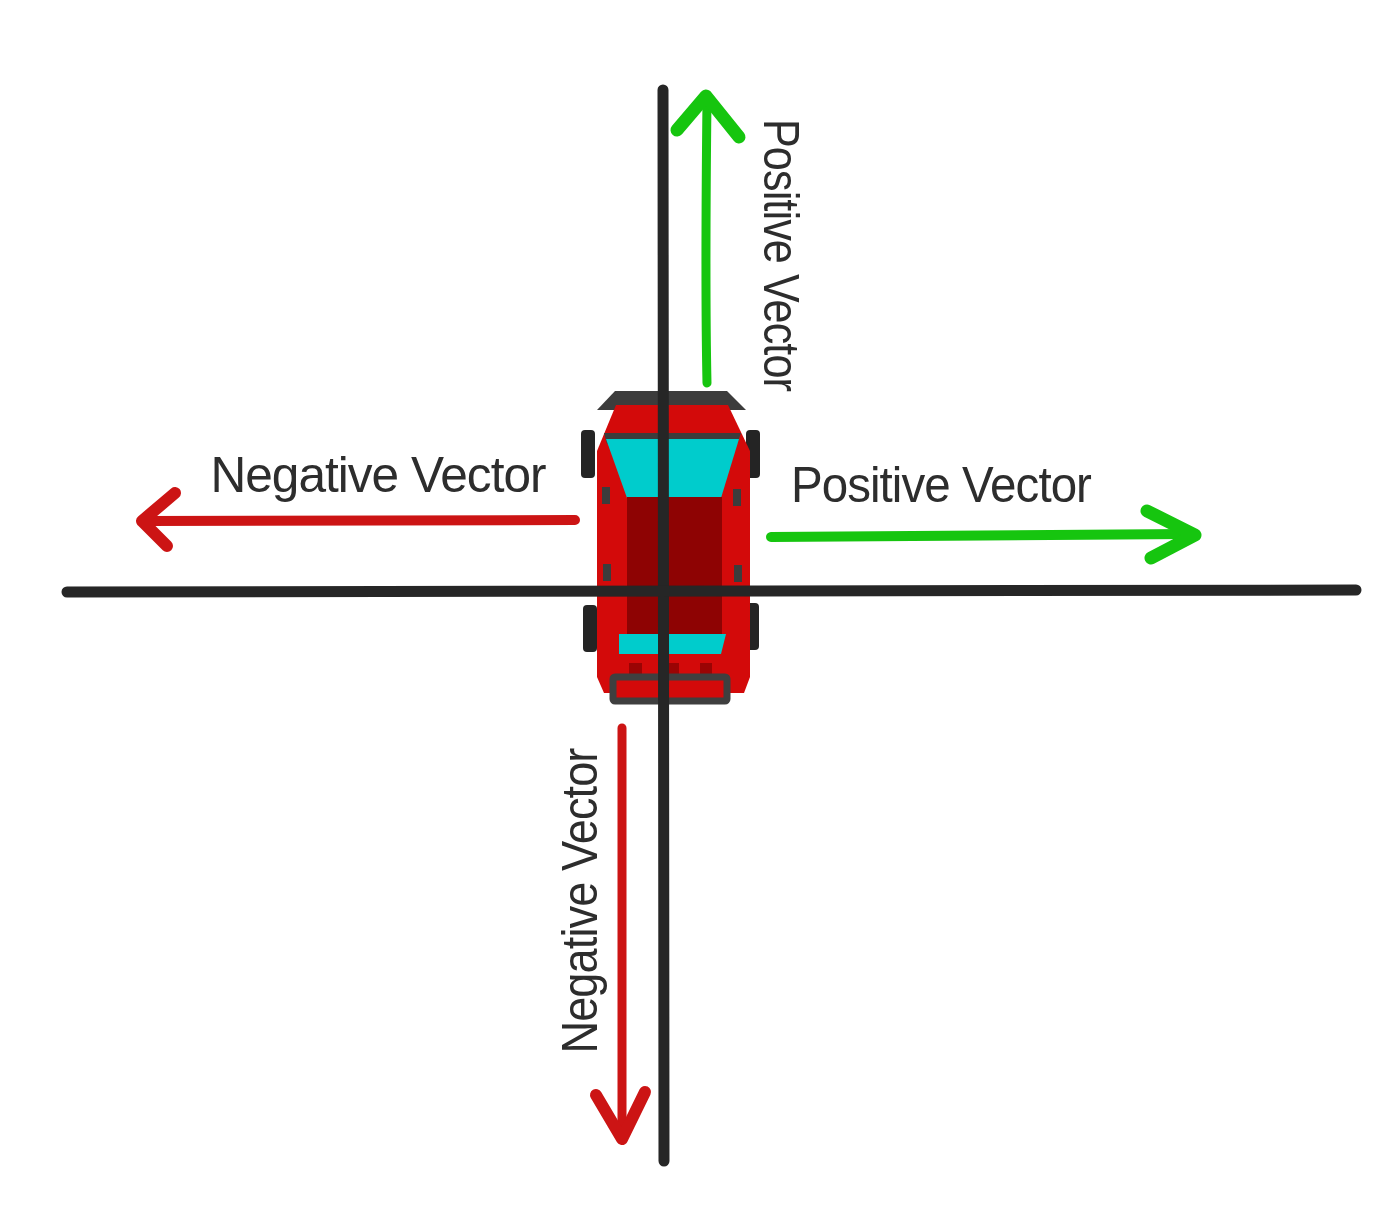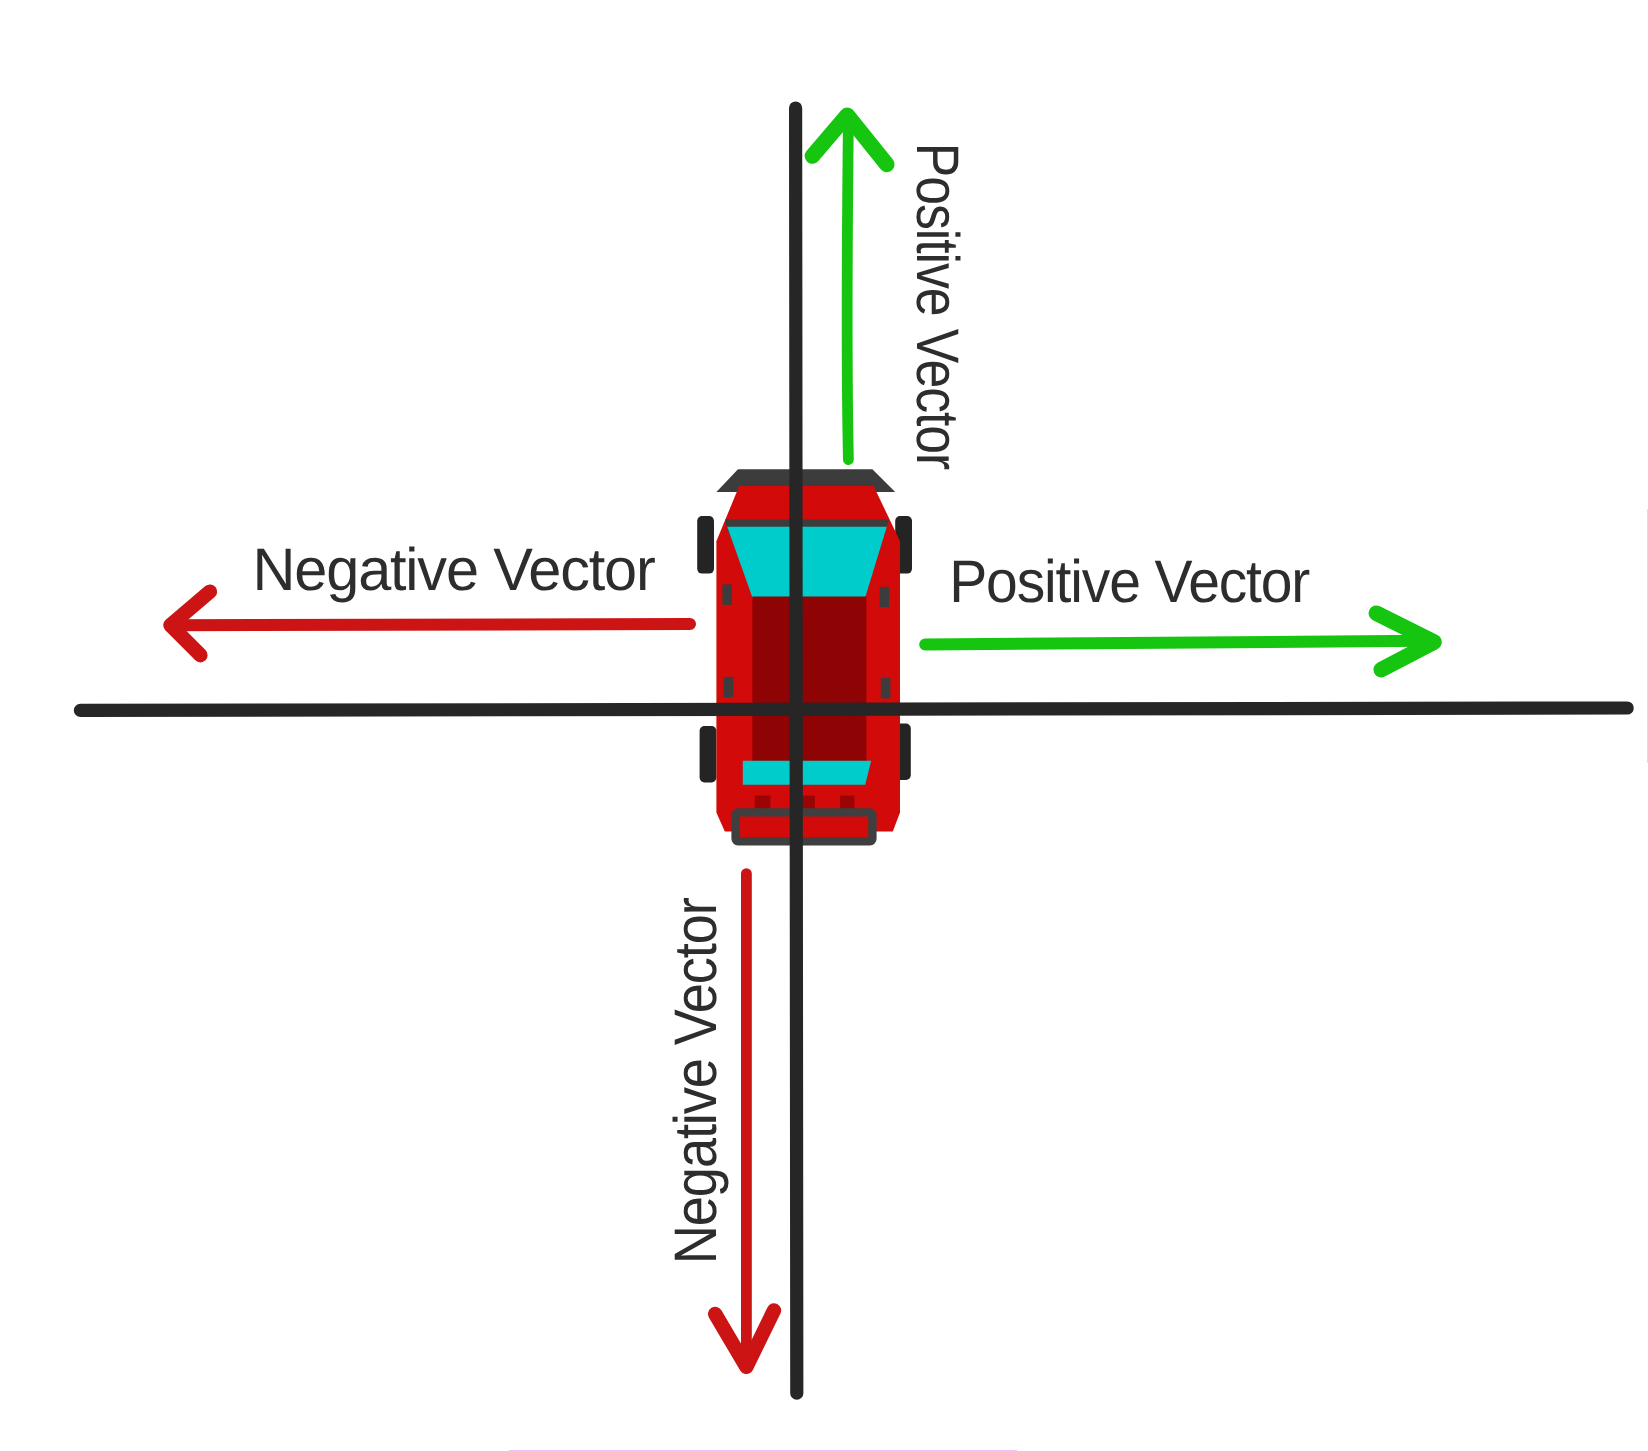--- a/index.html
+++ b/index.html
@@ -4,21 +4,21 @@
 <style>
   html, body {
     margin: 0;
     padding: 0;
     background: #ffffff;
   }
   .stage {
     position: relative;
     width: 1373px;
     height: 1209px;
-    background: #d946ef;
+    background: #f97316;
     overflow: hidden;
   }
   svg text {
     font-family: "Liberation Sans", "DejaVu Sans", sans-serif;
     font-size: 50px;
     letter-spacing: -1px;
   }
 </style>
 </head>
 <body>

